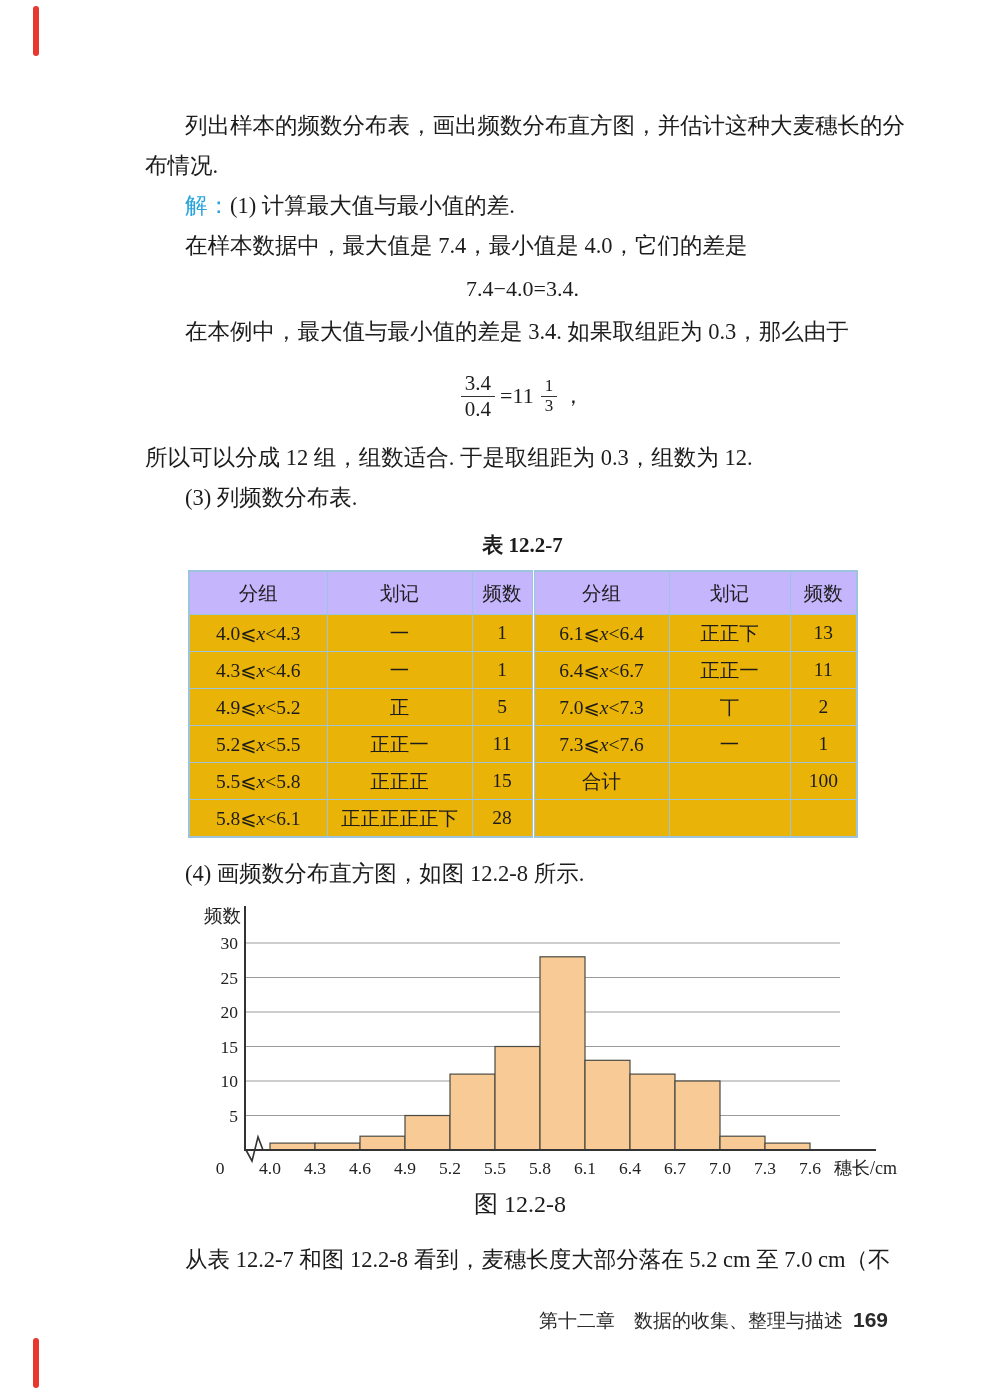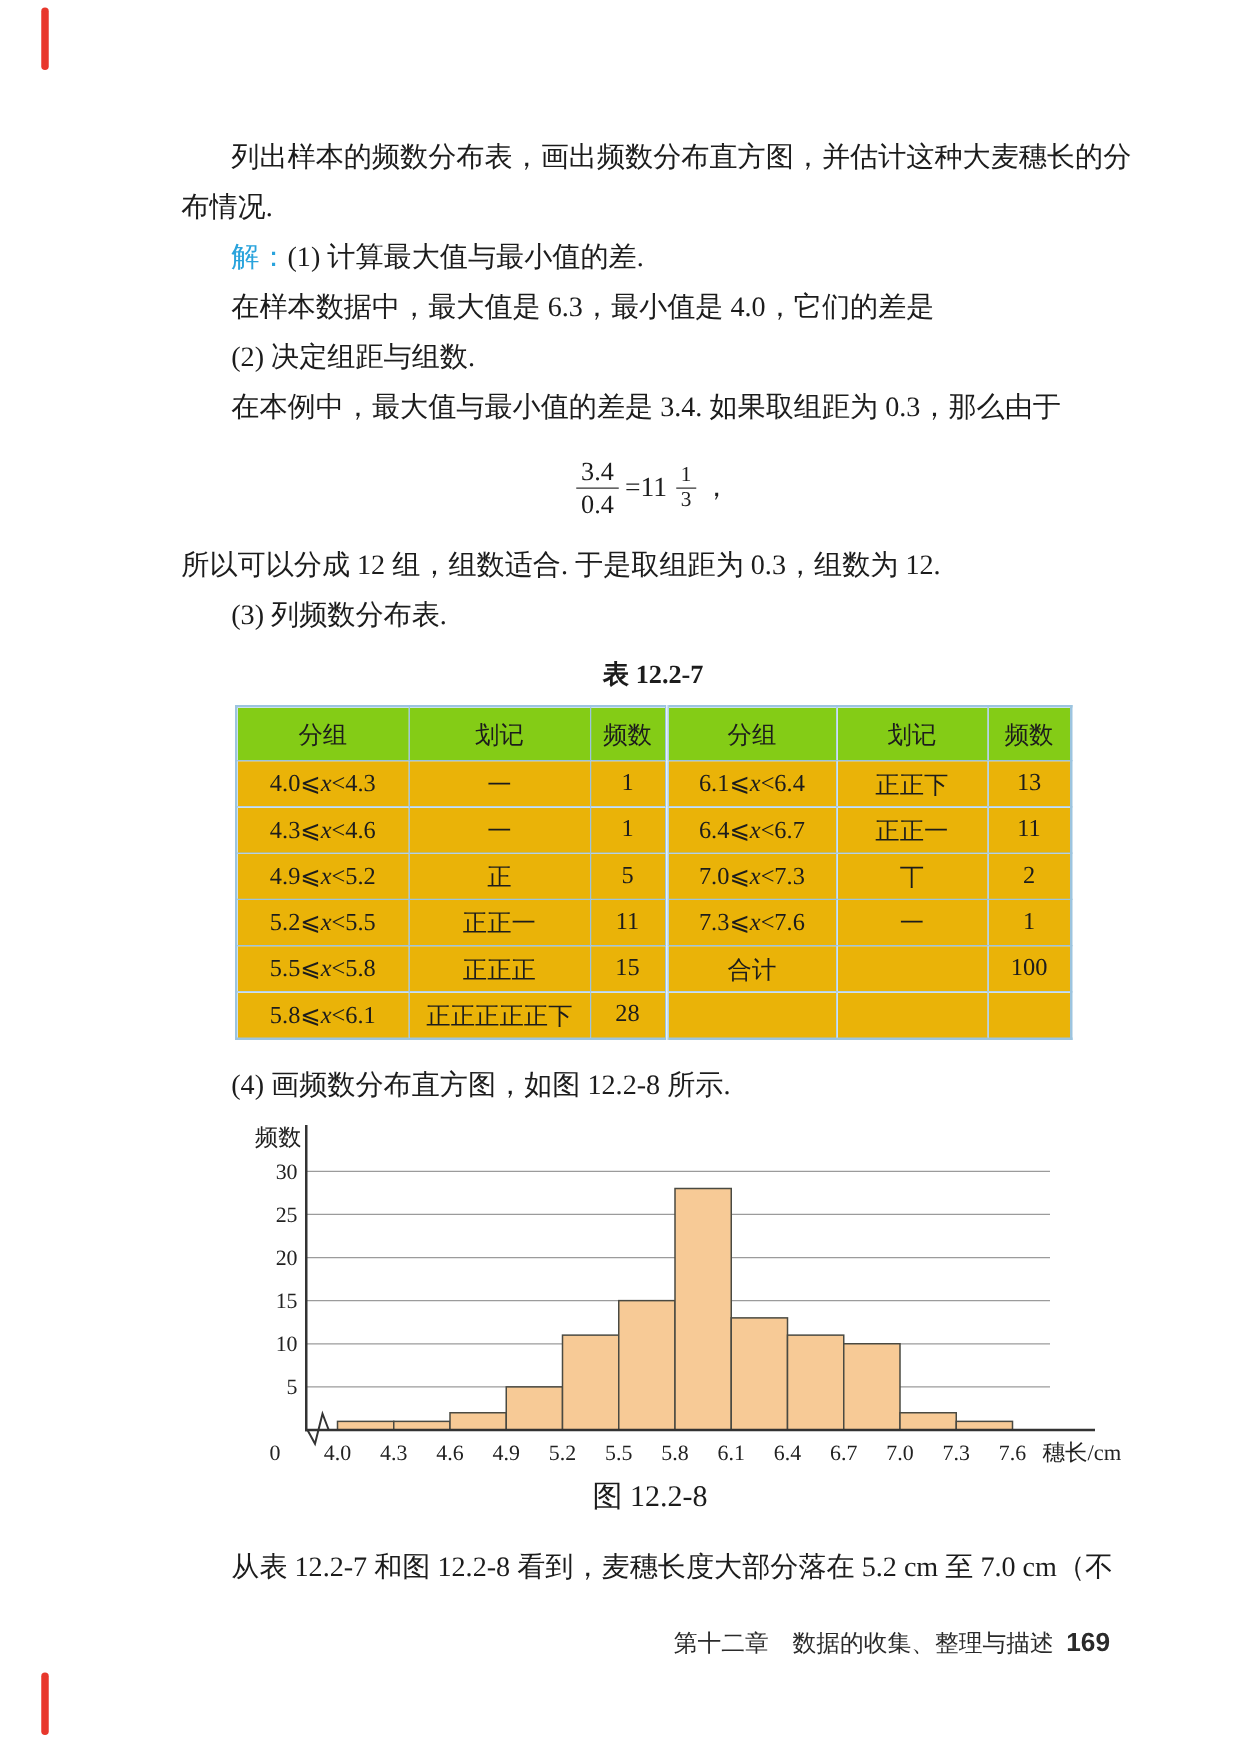--- a/index.html
+++ b/index.html
@@ -17,21 +17,21 @@
                  font-size:22px;margin:8px 0 6px 0;height:72px;}
   .frac{display:inline-flex;flex-direction:column;align-items:center;line-height:1.15;font-size:21px;}
   .frac .num{padding:0 4px;}
   .frac .den{padding:0 4px;border-top:1.6px solid #333;}
   .frac.small{font-size:17px;line-height:1.1;margin-left:2px;}
   .tbl-title{font-size:21px;font-weight:bold;text-align:center;margin:12px 0 10px 0;line-height:30px;}
   table.freq{border-collapse:collapse;margin-left:43px;table-layout:fixed;width:668px;}
   table.freq th,table.freq td{border:1px solid #9cc4df;text-align:center;
        font-size:19.5px;font-weight:normal;padding:0 3px;overflow:hidden;}
   table.freq{border:2px solid #9cc4df;}
-  table.freq th{height:42px;background:#84cc16;}
+  table.freq th{height:42px;background:#c4b5fd;}
   table.freq td{height:36px;background:#eab308;}
   table.freq .mid{border-left:3px double #9cc4df;}
   table.freq i{font-style:italic;font-family:"Liberation Serif",serif;}
   .step4{margin-top:16px;}
   .fig{margin:6px 0 0 55px;width:700px;}
   .fig svg{display:block;}
   .fig-caption{font-size:24px;text-align:center;width:640px;line-height:32px;margin-top:2px;}
   .closing{margin-top:20px;}
   .footer{margin-top:28px;text-align:right;padding-right:12px;font-size:19px;color:#2a2a2a;}
   .footer .pagenum{font-weight:bold;font-size:21px;margin-left:10px;
@@ -45,24 +45,24 @@
   <div class="redmark top"></div>
   <div class="redmark bottom"></div>
 
   <div class="content">
 
     <div class="tline indent">列出样本的频数分布表，画出频数分布直方图，并估计这种大麦穗长的分</div>
     <div class="tline">布情况.</div>
 
     <div class="tline indent"><span class="blue">解：</span><span>(1) 计算最大值与最小值的差.</span></div>
 
-    <div class="tline indent">在样本数据中，最大值是 6.3，最小值是 4.0，它们的差是</div>
-
-
-    <div class="tline indent">(2) 决定组距与组数.</div>
+    <div class="tline indent">在样本数据中，最大值是 7.4，最小值是 4.0，它们的差是</div>
+
+    <div class="formula-line">7.4−4.0=3.4.</div>
+
     <div class="tline indent">在本例中，最大值与最小值的差是 3.4. 如果取组距为 0.3，那么由于</div>
 
     <div class="fraction-line">
       <span class="frac">
         <span class="num">3.4</span>
         <span class="den">0.4</span>
       </span>
       <span>=11</span>
       <span class="frac small">
         <span class="num">1</span>

